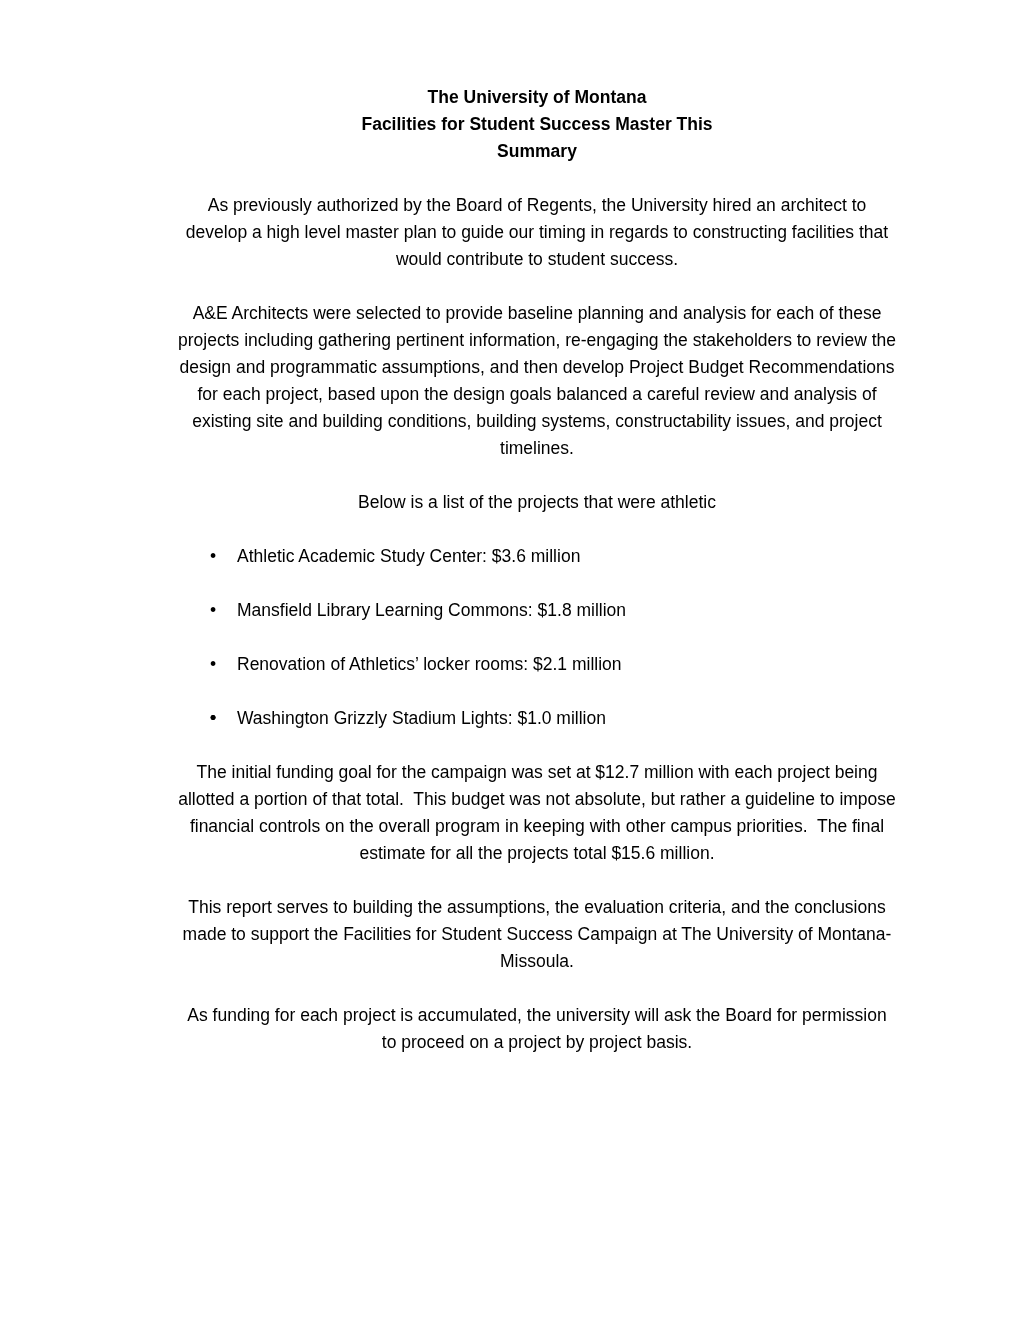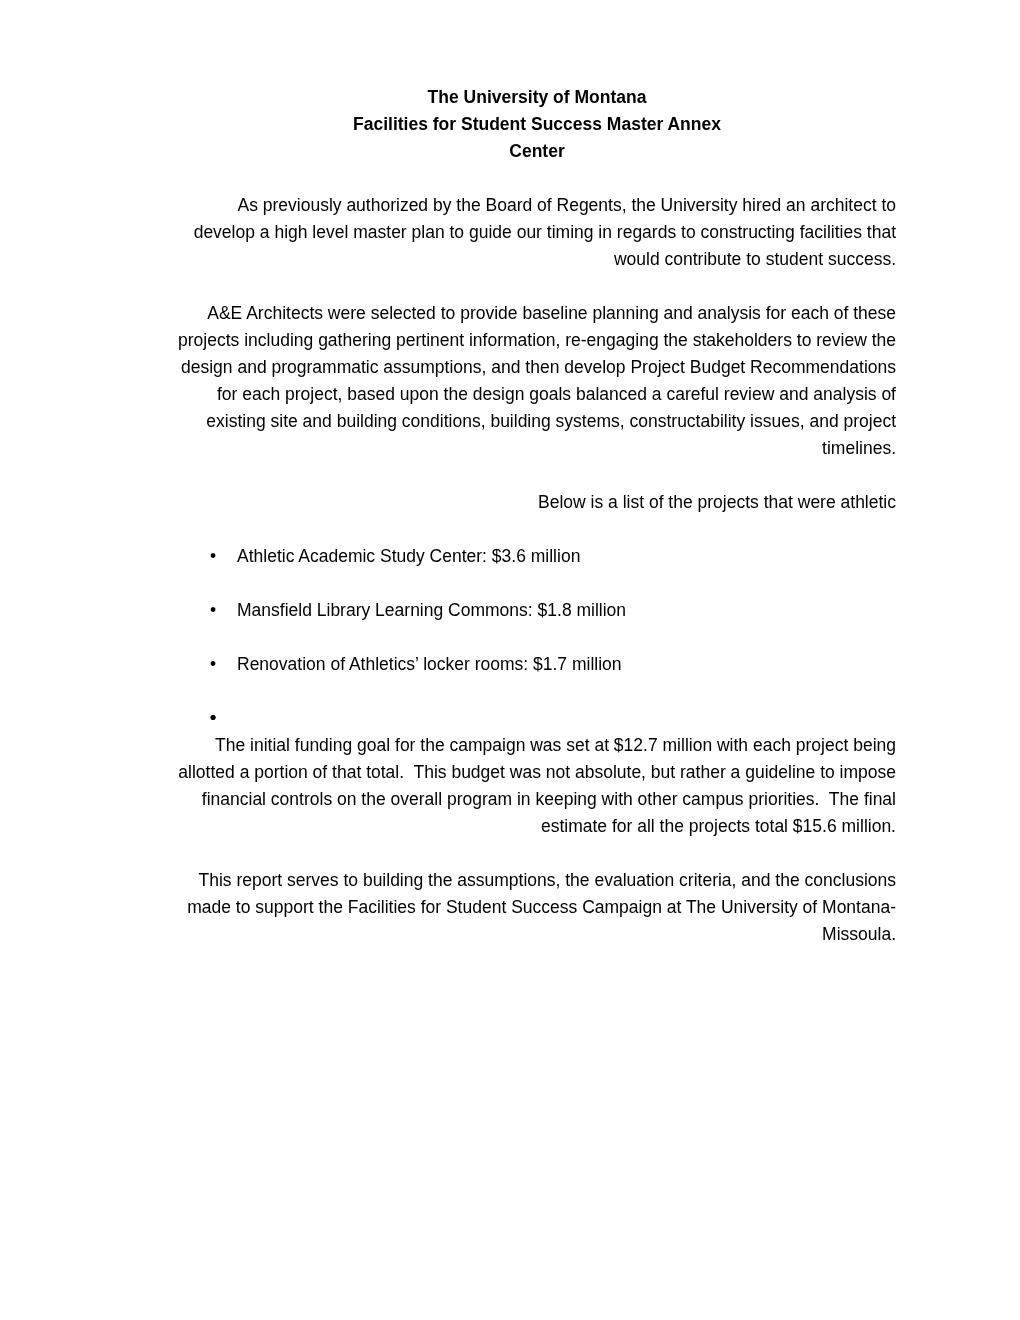--- a/index.html
+++ b/index.html
@@ -30,21 +30,21 @@
     margin: 0;
   }
   .doc-title .title-line {
     display: block;
     white-space: nowrap;
   }
   .para {
     font-size: 17.5px;
     line-height: 27px;
     margin: 0;
-    text-align: right;
+    text-align: center;
     white-space: pre-wrap;
   }
   .spacer-line {
     height: 27px;
   }
   .bullet-list {
     list-style: none;
     margin: 0;
     padding: 0;
   }
@@ -70,22 +70,22 @@
   }
 </style>
 </head>
 <body>
 
 <div class="page">
   <div class="content">
 
     <div class="doc-title">
       <span class="title-line">The University of Montana</span>
-      <span class="title-line">Facilities for Student Success Master Annex</span>
-      <span class="title-line">Center</span>
+      <span class="title-line">Facilities for Student Success Master This</span>
+      <span class="title-line">Summary</span>
     </div>
 
     <div class="spacer-line"></div>
 
     <p class="para">As previously authorized by the Board of Regents, the University hired an architect to develop a high level master plan to guide our timing in regards to constructing facilities that would contribute to student success.</p>
 
     <div class="spacer-line"></div>
 
     <p class="para">A&amp;E Architects were selected to provide baseline planning and analysis for each of these projects including gathering pertinent information, re-engaging the stakeholders to review the design and programmatic assumptions, and then develop Project Budget Recommendations for each project, based upon the design goals balanced a careful review and analysis of existing site and building conditions, building systems, constructability issues, and project timelines.</p>
 
@@ -99,38 +99,40 @@
       <li class="bullet-item">
         <span class="bullet-marker">•</span>
         <span class="bullet-text">Athletic Academic Study Center:  $3.6 million</span>
       </li>
       <li class="bullet-item">
         <span class="bullet-marker">•</span>
         <span class="bullet-text">Mansfield Library Learning Commons:  $1.8 million</span>
       </li>
       <li class="bullet-item">
         <span class="bullet-marker">•</span>
-        <span class="bullet-text">Renovation of Athletics’ locker rooms:  $1.7 million</span>
+        <span class="bullet-text">Renovation of Athletics’ locker rooms:  $2.1 million</span>
       </li>
       <li class="bullet-item">
         <span class="bullet-marker">•</span>
       </li>
       <li class="bullet-item">
         <span class="bullet-marker">•</span>
       </li>
       <li class="bullet-item">
         <span class="bullet-marker">•</span>
+        <span class="bullet-text">Washington Grizzly Stadium Lights:  $1.0 million</span>
       </li>
     </ul>
 
     <div class="spacer-line"></div>
 
     <p class="para">The initial funding goal for the campaign was set at $12.7 million with each project being allotted a portion of that total.  This budget was not absolute, but rather a guideline to impose financial controls on the overall program in keeping with other campus priorities.  The final estimate for all the projects total $15.6 million.</p>
 
     <div class="spacer-line"></div>
 
     <p class="para">This report serves to building the assumptions, the evaluation criteria, and the conclusions made to support the Facilities for Student Success Campaign at The University of Montana-Missoula.</p>
 
     <div class="spacer-line"></div>
 
+    <p class="para">As funding for each project is accumulated, the university will ask the Board for permission to proceed on a project by project basis.</p>
 
   </div>
 </div>
 
 </body></html>

